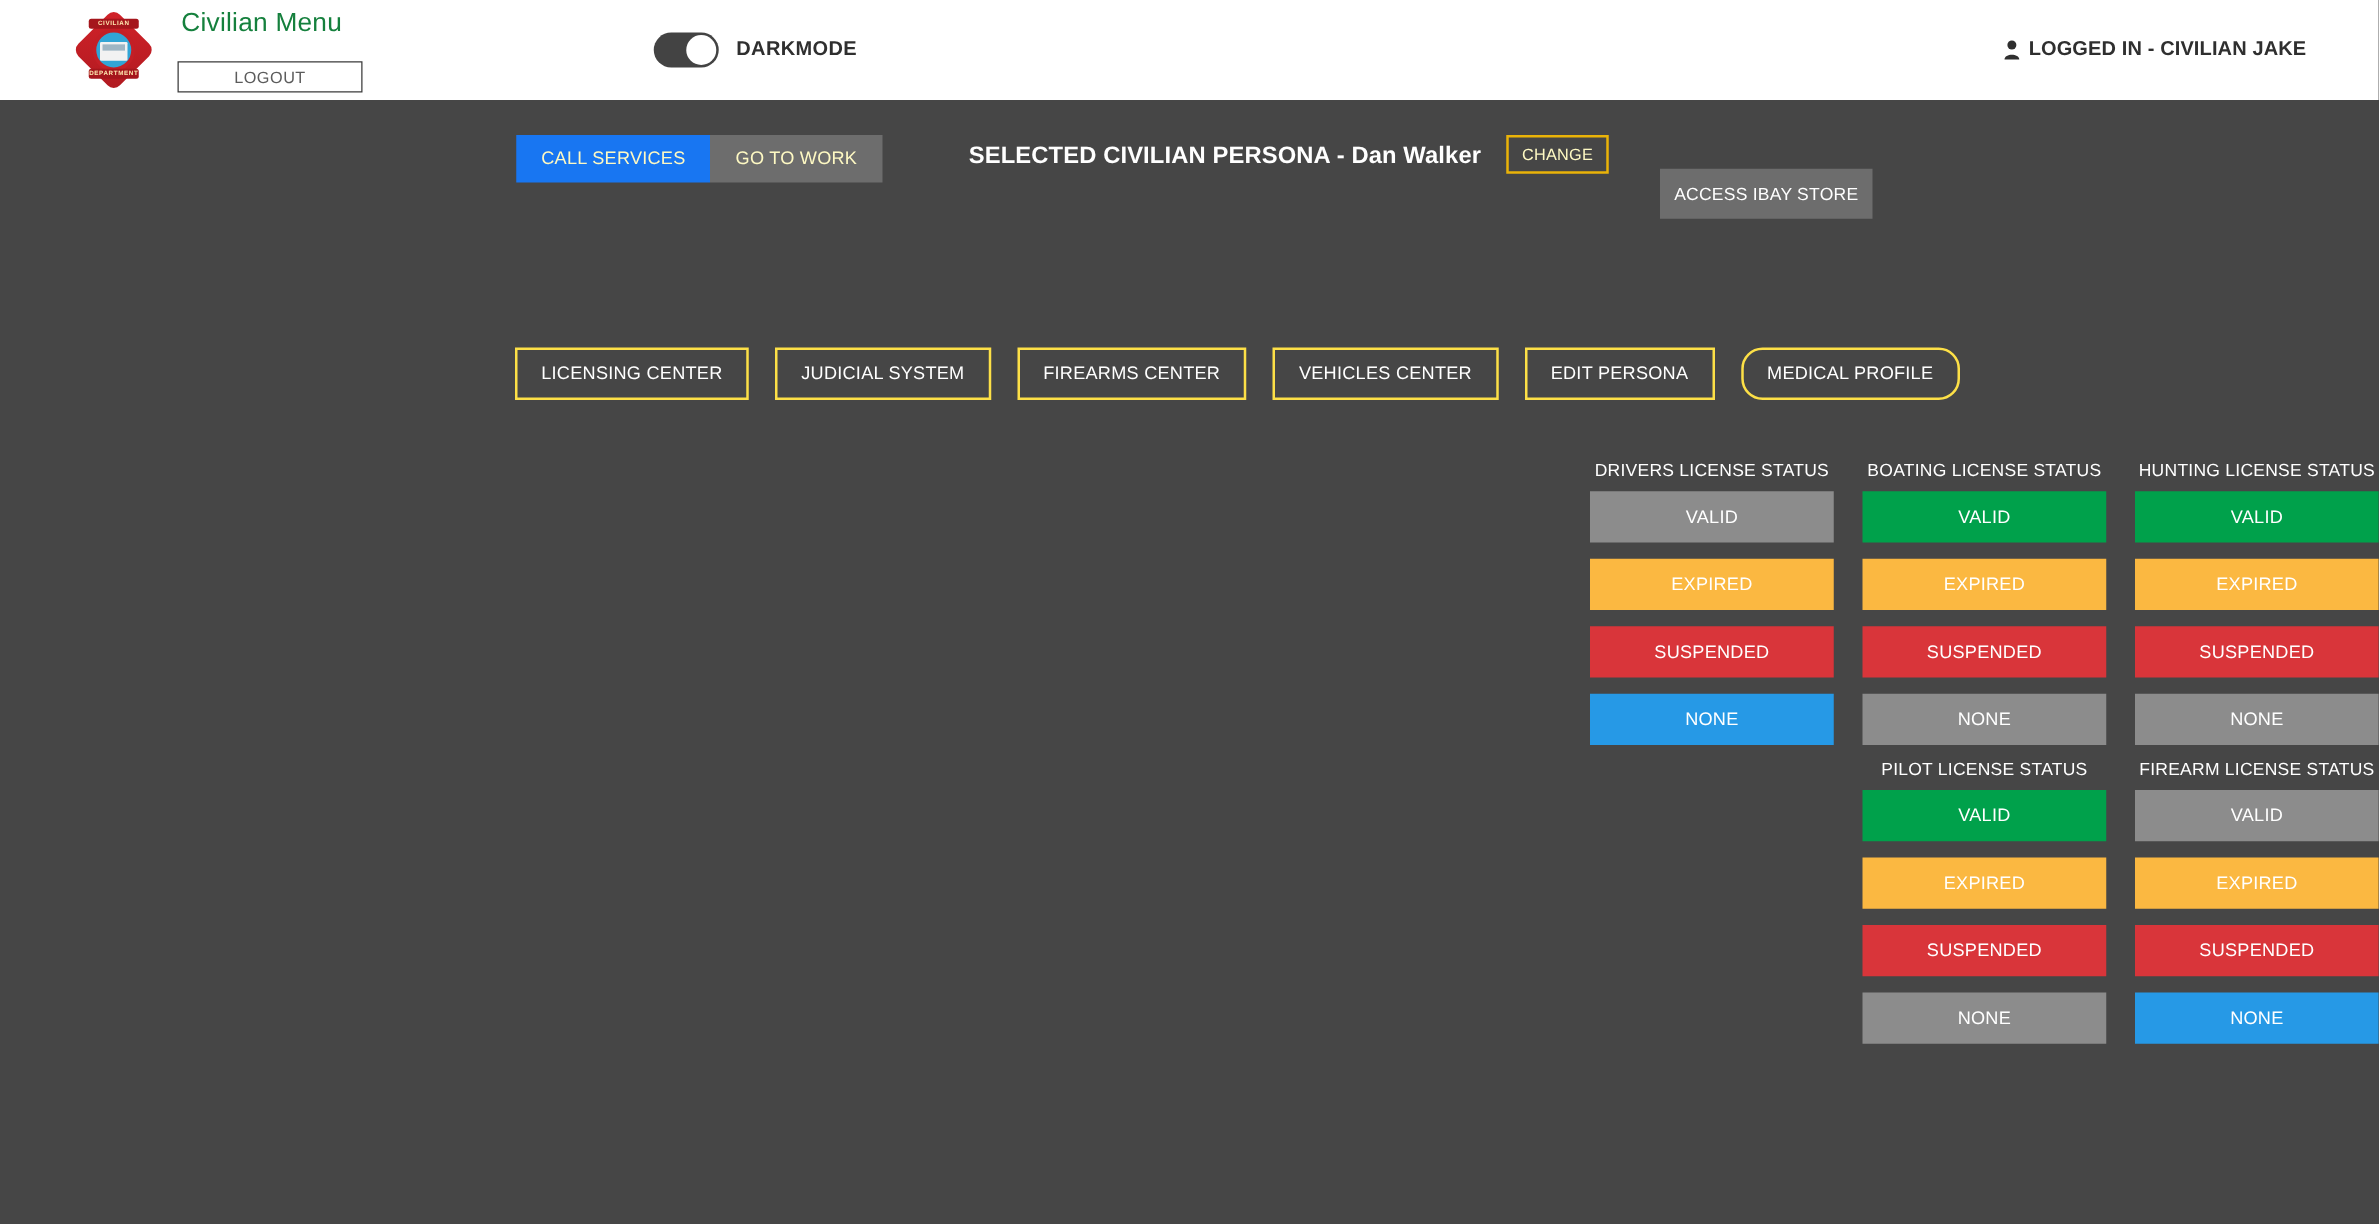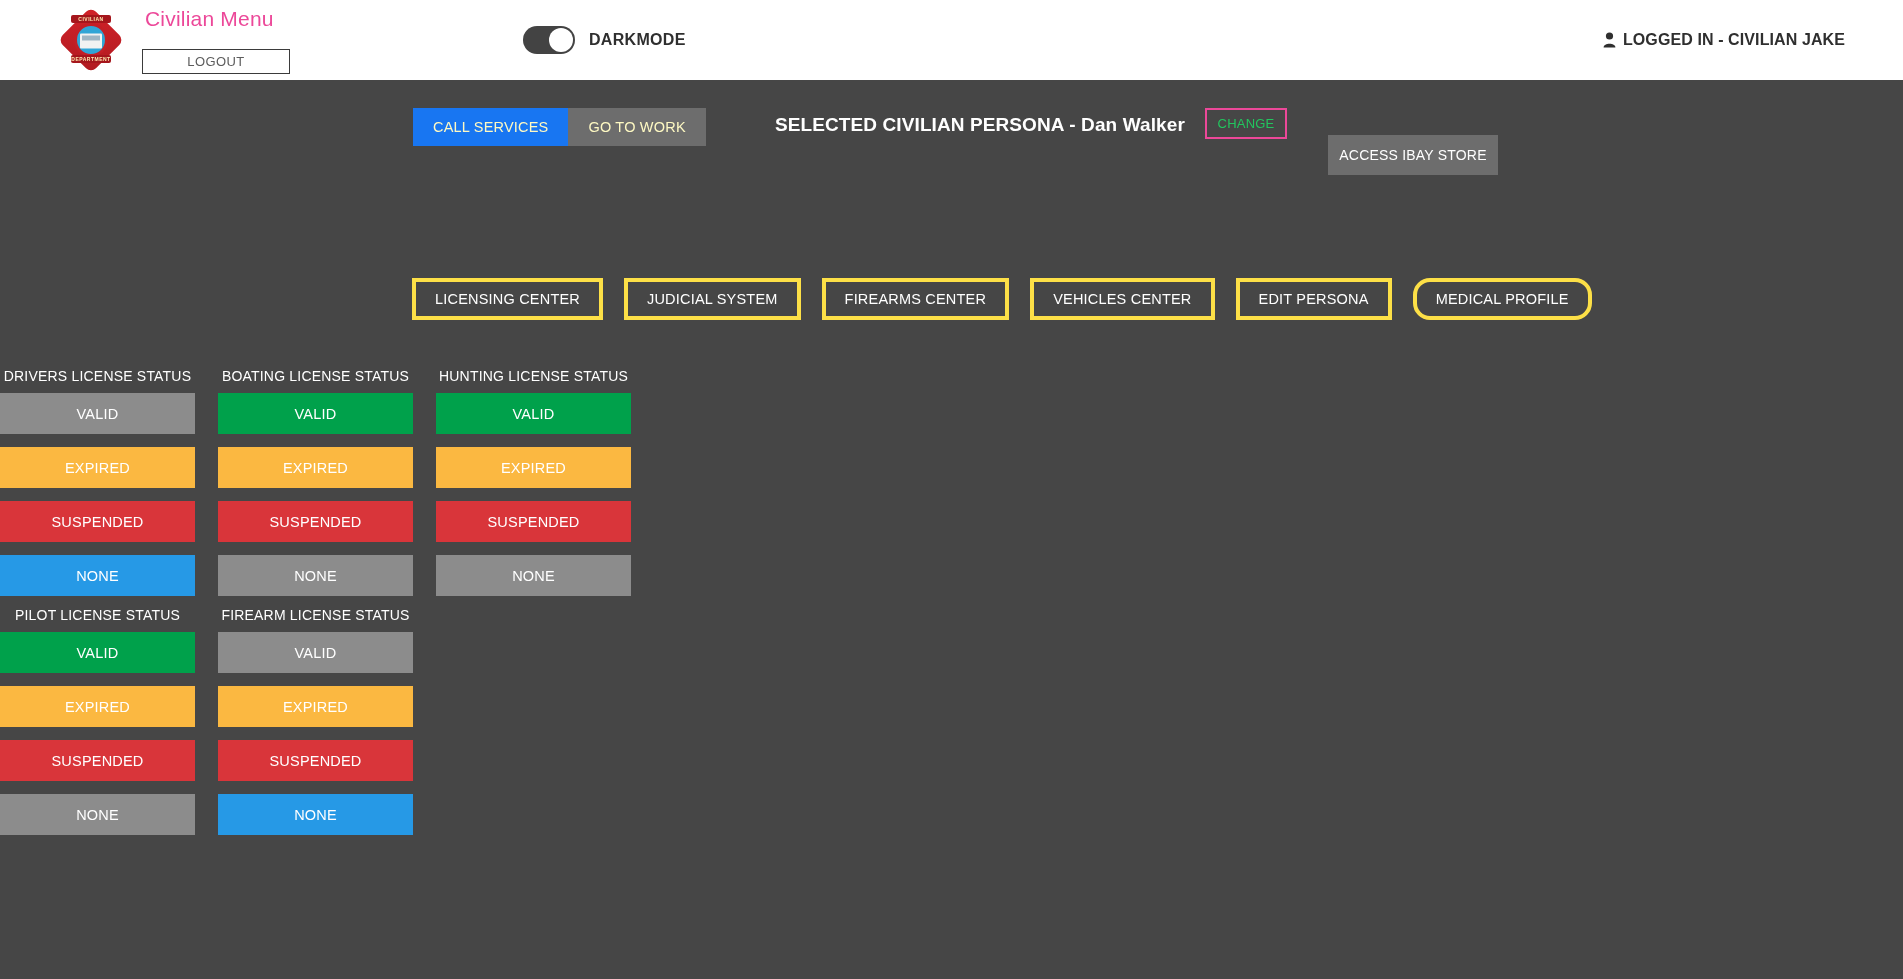--- a/index.html
+++ b/index.html
@@ -92,21 +92,21 @@
     white-space: nowrap;
   }
   .logo-txt.t { top: 10px; }
   .logo-txt.b { bottom: 12px; }
 
   .brand-col {
     margin-left: 22px;
   }
   .brand-title {
     font-size: 21px;
-    color: #ec4899;
+    color: #15803d;
     font-weight: 400;
     letter-spacing: .2px;
     padding-left: 3px;
   }
   .logout-btn {
     margin-top: 18px;
     display: block;
     width: 148px;
     padding: 4px 0;
     text-align: center;
@@ -215,22 +215,22 @@
     white-space: nowrap;
   }
 
   .change-btn {
     position: absolute;
     left: 1205px;
     top: 0px;
     width: 82px;
     height: 31px;
     background: transparent;
-    border: 2px solid #ec4899;
-    color: #22c55e;
+    border: 2px solid #eab308;
+    color: #fef9c3;
     font-size: 13px;
     letter-spacing: .2px;
     cursor: pointer;
     font-family: "Liberation Sans", sans-serif;
   }
 
   .ibay-btn {
     position: absolute;
     left: 1328px;
     top: -2px;
@@ -248,21 +248,21 @@
 
   .nav-row {
     position: absolute;
     left: 412px;
     top: 198px;
     display: flex;
   }
   .nav-btn {
     height: 42px;
     background: transparent;
-    border: 4px solid #fde047;
+    border: 2px solid #fde047;
     color: #ffffff;
     font-size: 14.5px;
     letter-spacing: .2px;
     padding: 0 19px;
     margin-right: 21px;
     cursor: pointer;
     white-space: nowrap;
     font-family: "Liberation Sans", sans-serif;
   }
   .nav-btn:last-child { margin-right: 0; border-radius: 17px; }
@@ -278,21 +278,21 @@
     letter-spacing: .2px;
   }
 
   .lic-grid {
     position: absolute;
     left: 0; right: 0;
     top: 288px;
   }
   .lic-row {
     display: flex;
-    justify-content: flex-start;
+    justify-content: flex-end;
     gap: 23px;
   }
   .lic-row.second { margin-top: 11px; }
 
   .lic-col { width: 195px; }
   .lic-head {
     text-align: center;
     font-size: 14px;
     color: #ffffff;
     letter-spacing: .2px;

